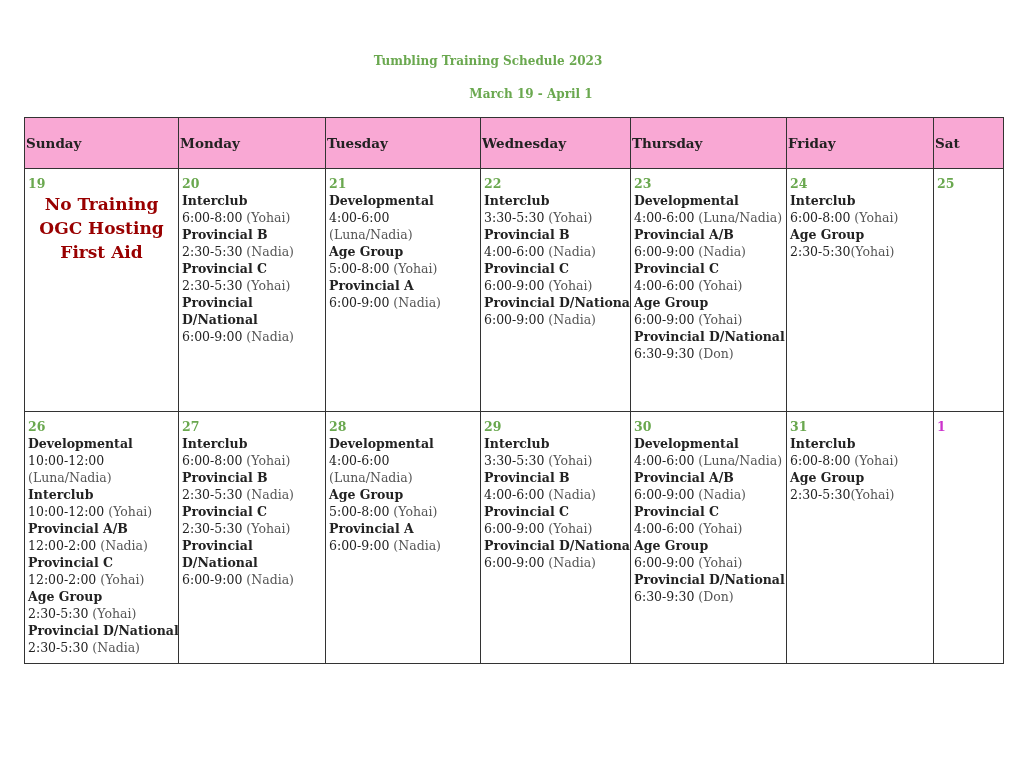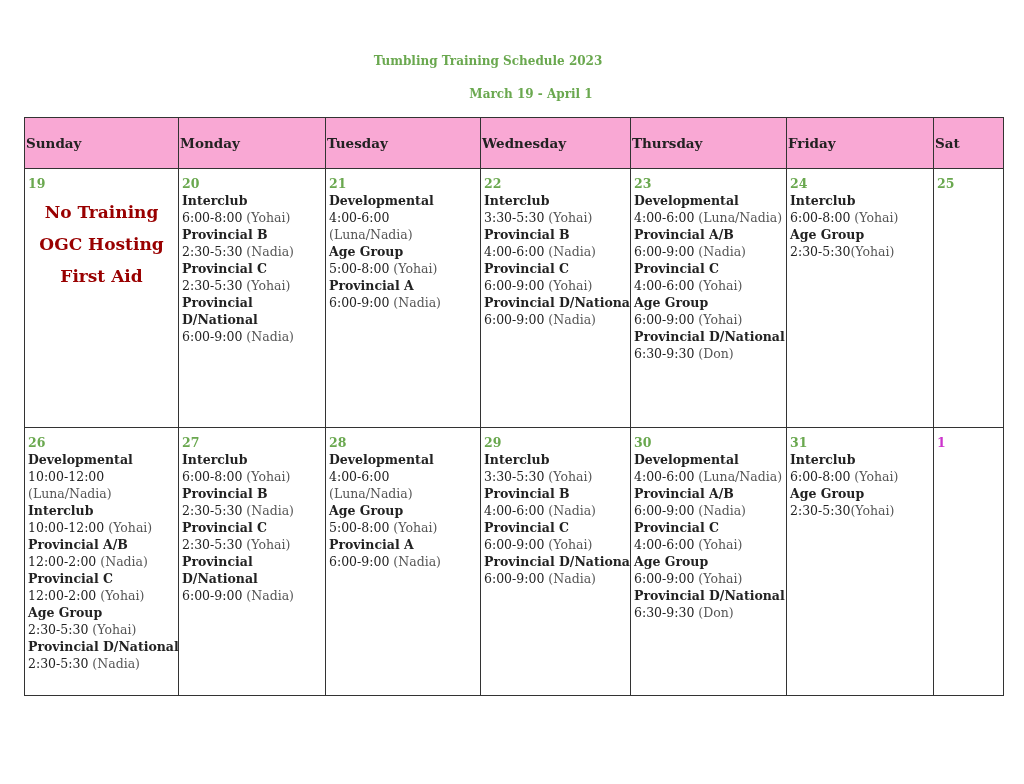--- a/index.html
+++ b/index.html
@@ -7,30 +7,30 @@
          font-family: "DejaVu Serif", "Liberation Serif", serif; color: #222; }
   .title { position: absolute; left: 0; width: 976px; text-align: center;
            color: #6aa84f; font-weight: bold; font-size: 12px; }
   .t1 { top: 54px; }
   .t2 { top: 87px; padding-left: 43px; }
   table.cal { position: absolute; left: 24px; top: 117px; border-collapse: collapse;
               table-layout: fixed; width: 979px; }
   table.cal th, table.cal td { border: 1.5px solid #333; vertical-align: top; }
   table.cal th { background: #f9a8d4; height: 48px; font-size: 13.5px; font-weight: bold;
                  text-align: left; vertical-align: middle; color: #222; }
-  table.cal td { height: 234px; padding: 6px 3px 18px 3px; font-size: 12.5px; line-height: 17px;
+  table.cal td { height: 234px; padding: 6px 3px 2px 3px; font-size: 12.5px; line-height: 17px;
                  overflow: hidden; }
   table.cal tr.row2 td { height: 243px; margin-left: 8px; }
   .daynum { color: #6aa84f; font-weight: bold; font-size: 12.5px; display: block; }
   .daynum.next { color: #cc33cc; }
   .prog { font-weight: bold; display: block; white-space: nowrap; }
   .time { display: block; white-space: nowrap; }
   .time .coach { color: #555; }
   .notice { color: #990000; font-weight: bold; font-size: 17px; line-height: 24px; text-align: center;
-            display: block; margin-top: 8px; }
+            display: block; margin-top: 0px; }
 </style>
 </head>
 <body>
 
 <div class="title t1">Tumbling Training Schedule 2023</div>
 <div class="title t2">March 19 - April 1</div>
 
 <table class="cal">
   <colgroup>
     <col style="width:154px">

